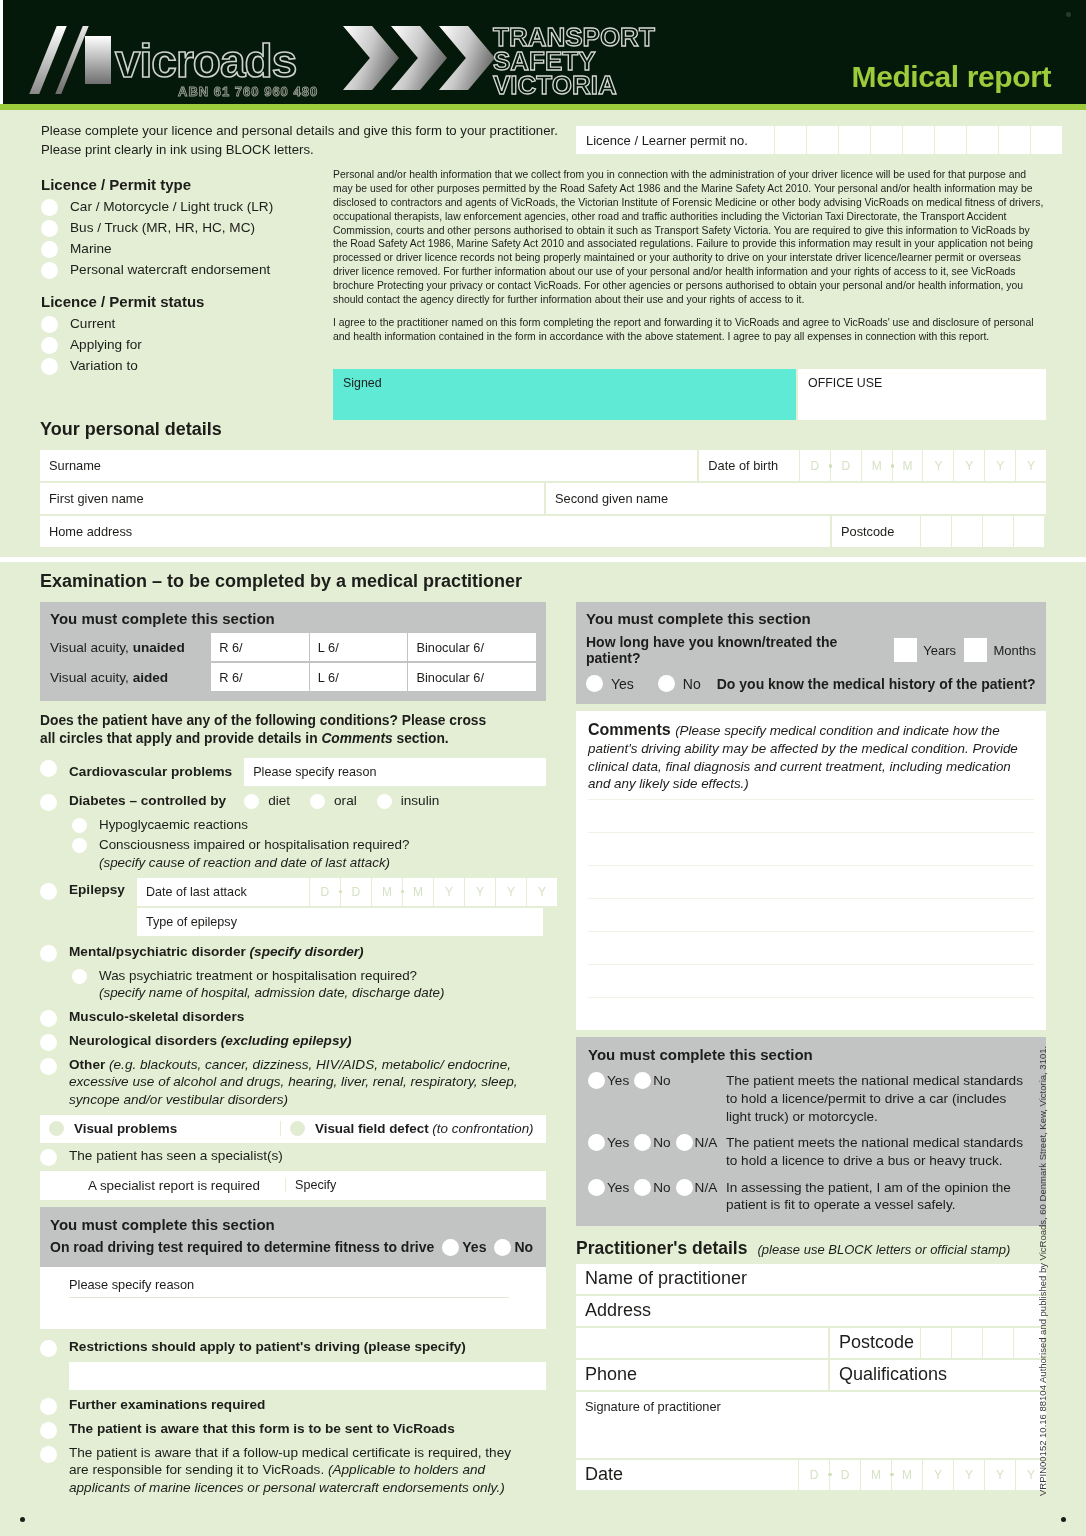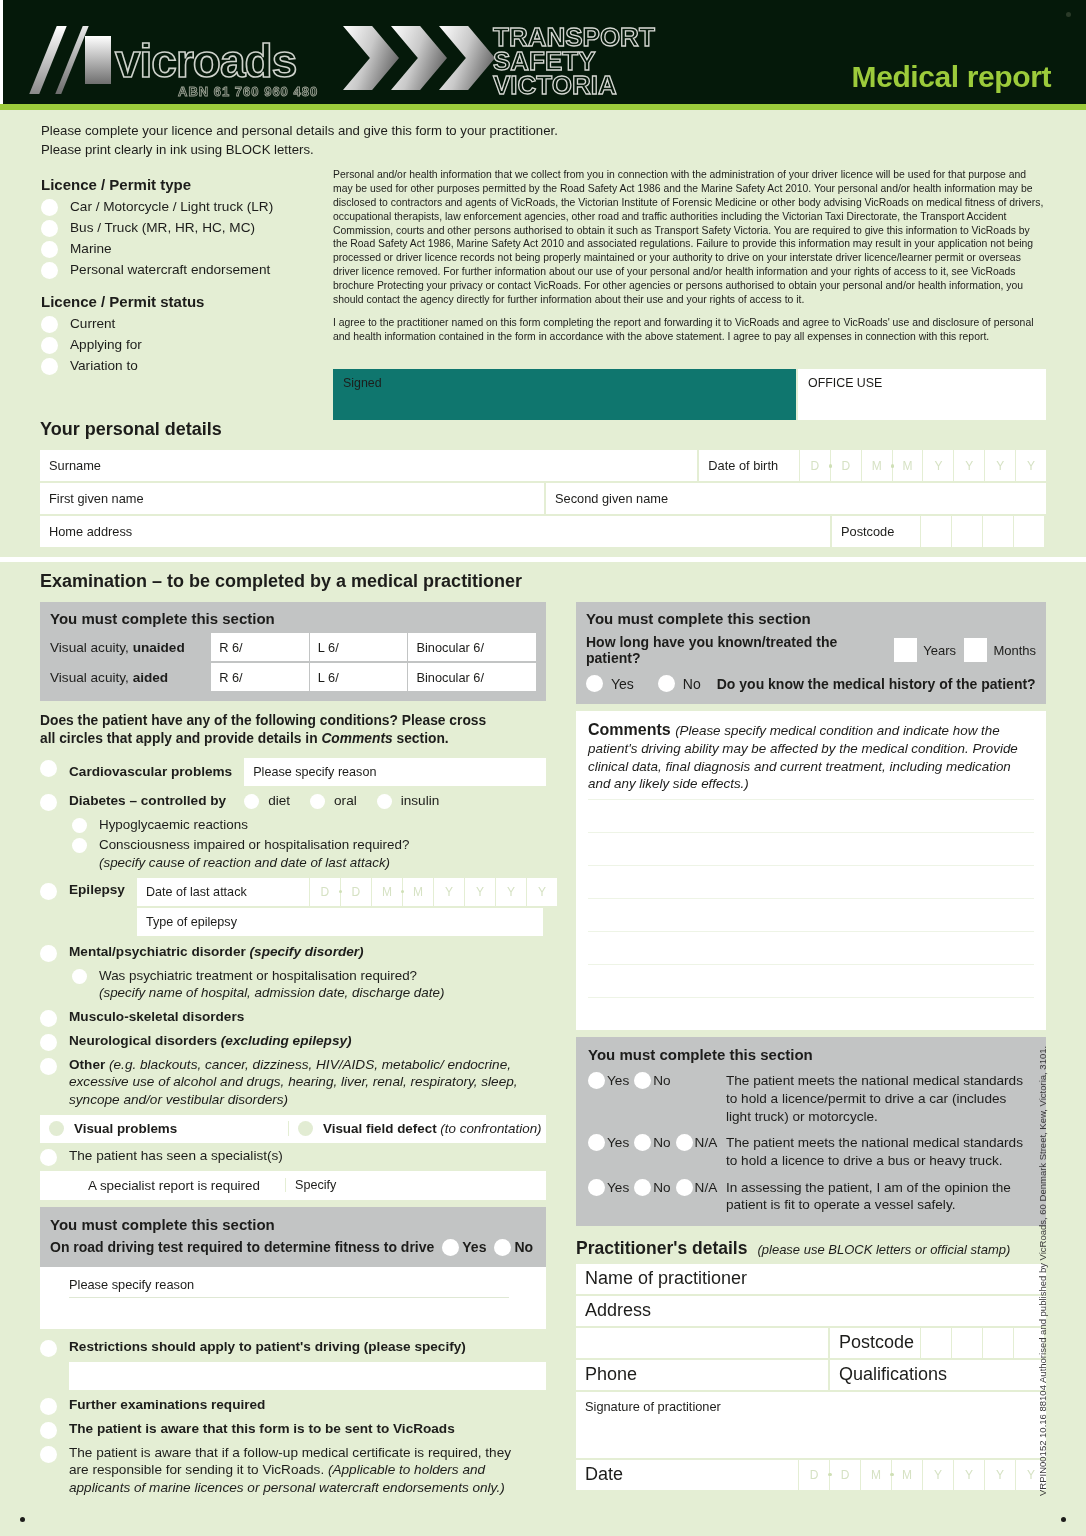--- a/index.html
+++ b/index.html
@@ -49,21 +49,21 @@
   .opt { display:flex; align-items:flex-start; margin:0 0 4px 0; }
   .circ { width:17px; height:17px; border-radius:50%; background:#ffffff; flex:0 0 auto; }
   .circ.sm { width:15px; height:15px; }
   .circ.tint { background:#e2ecd3; }
   .opt-lbl { font-size:13.6px; margin-left:12px; }
 
   .privacy { position:absolute; left:333px; top:168px; width:713px; font-size:10.4px; line-height:1.335; text-align:left; }
   .privacy p { margin:0 0 9px 0; }
 
   .signrow { position:absolute; left:333px; top:369px; width:713px; height:51px; display:flex; }
-  .signrow .cellA { width:463px; background:#0f766e; padding:7px 0 0 10px; font-size:12.4px; box-sizing:border-box; }
+  .signrow .cellA { width:463px; background:#5eead4; padding:7px 0 0 10px; font-size:12.4px; box-sizing:border-box; }
   .signrow .cellB { width:248px; margin-left:2px; background:#fff; padding:7px 0 0 10px; font-size:12.4px; box-sizing:border-box; }
 
   .sec-title { font-size:18px; font-weight:bold; }
   .pd-title { position:absolute; left:40px; top:419px; }
 
   .pd { position:absolute; left:40px; top:450px; width:1006px; }
   .pdrow { display:flex; margin-bottom:2px; }
   .fld { background:#fff; height:31px; display:flex; align-items:center; padding-left:9px; font-size:12.8px; box-sizing:border-box; }
   .dcell { width:31px; height:31px; background:#fff; border-left:1px solid #e4eed4; box-sizing:border-box;
            display:flex; align-items:center; justify-content:center; font-size:12px; color:#d6e2c4; }
@@ -101,21 +101,21 @@
   .ep-wrap { display:flex; align-items:flex-start; margin-bottom:4px; }
   .ep-tbl { margin-left:12px; }
   .ep-r1 { display:flex; }
   .ep-lbl { background:#fff; width:172px; height:28px; display:flex; align-items:center; padding-left:9px; font-size:12.6px; box-sizing:border-box; }
   .ep-c { width:31px; height:28px; background:#fff; border-left:1px solid #e4eed4; box-sizing:border-box;
           display:flex; align-items:center; justify-content:center; font-size:12px; color:#d6e2c4; position:relative; }
   .ep-c.dot:after { content:""; position:absolute; left:-2px; top:12px; width:3.5px; height:3.5px; border-radius:50%; background:#cfe0b6; }
   .ep-r2 { background:#fff; width:406px; height:28px; display:flex; align-items:center; padding-left:9px; font-size:12.6px;
            margin-top:2px; box-sizing:border-box; }
 
-  .vis-row { display:flex; background:#fff; height:28px; align-items:center; margin:6px 0 4px 0;gap:8px; }
+  .vis-row { display:flex; background:#fff; height:28px; align-items:center; margin:6px 0 4px 0; }
   .vis-a { width:240px; display:flex; align-items:center; padding-left:9px; box-sizing:border-box; }
   .vis-b { flex:1; display:flex; align-items:center; padding-left:9px; border-left:1px solid #e4eed4; box-sizing:border-box; }
   .vis-lbl { margin-left:10px; font-size:13.4px; }
 
   .spec-row { display:flex; background:#fff; height:29px; align-items:center; margin-top:4px; }
   .spec-a { width:245px; display:flex; align-items:center; padding-left:22px; box-sizing:border-box; }
   .spec-b { flex:1; display:flex; align-items:center; padding-left:9px; border-left:1px solid #e4eed4; font-size:12.6px; box-sizing:border-box; }
 
   .ord-box { background:#c2c4c4; padding:9px 10px 11px 10px; margin-top:7px; box-sizing:border-box; }
   .ord-q { display:flex; align-items:center; margin-top:6px; font-size:14px; font-weight:bold; }
@@ -200,20 +200,32 @@
 
   <div class="panel-a"></div>
   <div class="white-gap"></div>
   <div class="panel-b"></div>
 
   <div class="intro">
     <div>Please complete your licence and personal details and give this form to your practitioner.</div>
     <div>Please print clearly in ink using BLOCK letters.</div>
   </div>
 
+  <div class="lic-no-row">
+    <div class="lic-no-lbl">Licence / Learner permit no.</div>
+    <div class="cellbox"></div>
+    <div class="cellbox"></div>
+    <div class="cellbox"></div>
+    <div class="cellbox"></div>
+    <div class="cellbox"></div>
+    <div class="cellbox"></div>
+    <div class="cellbox"></div>
+    <div class="cellbox"></div>
+    <div class="cellbox"></div>
+  </div>
 
   <div class="block-left">
     <div class="h-sub">Licence / Permit type</div>
     <div class="opt">
       <span class="circ"></span>
       <span class="opt-lbl">Car / Motorcycle / Light truck (LR)</span>
     </div>
     <div class="opt">
       <span class="circ"></span>
       <span class="opt-lbl">Bus / Truck (MR, HR, HC, MC)</span>

